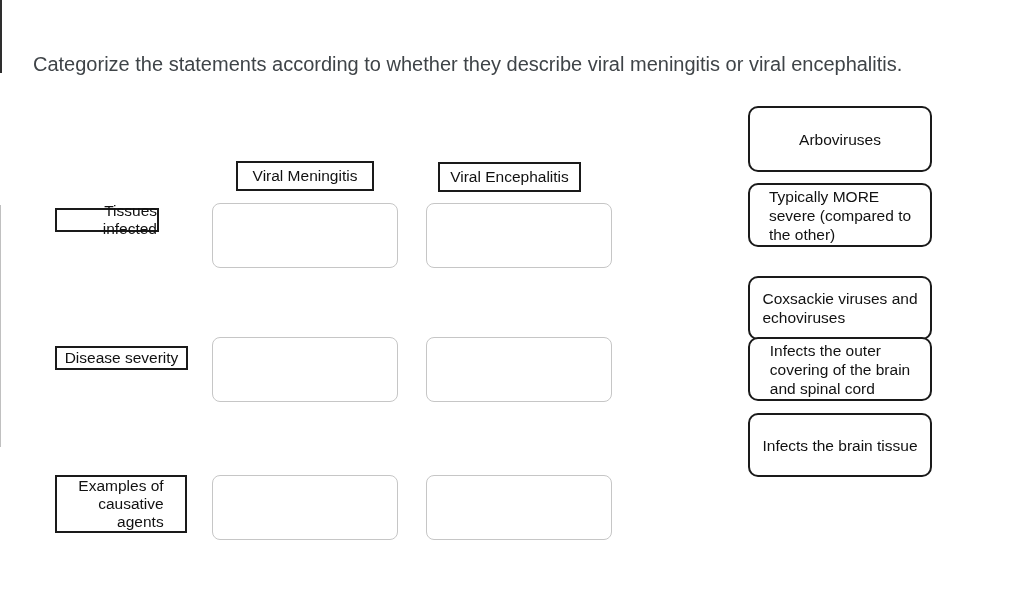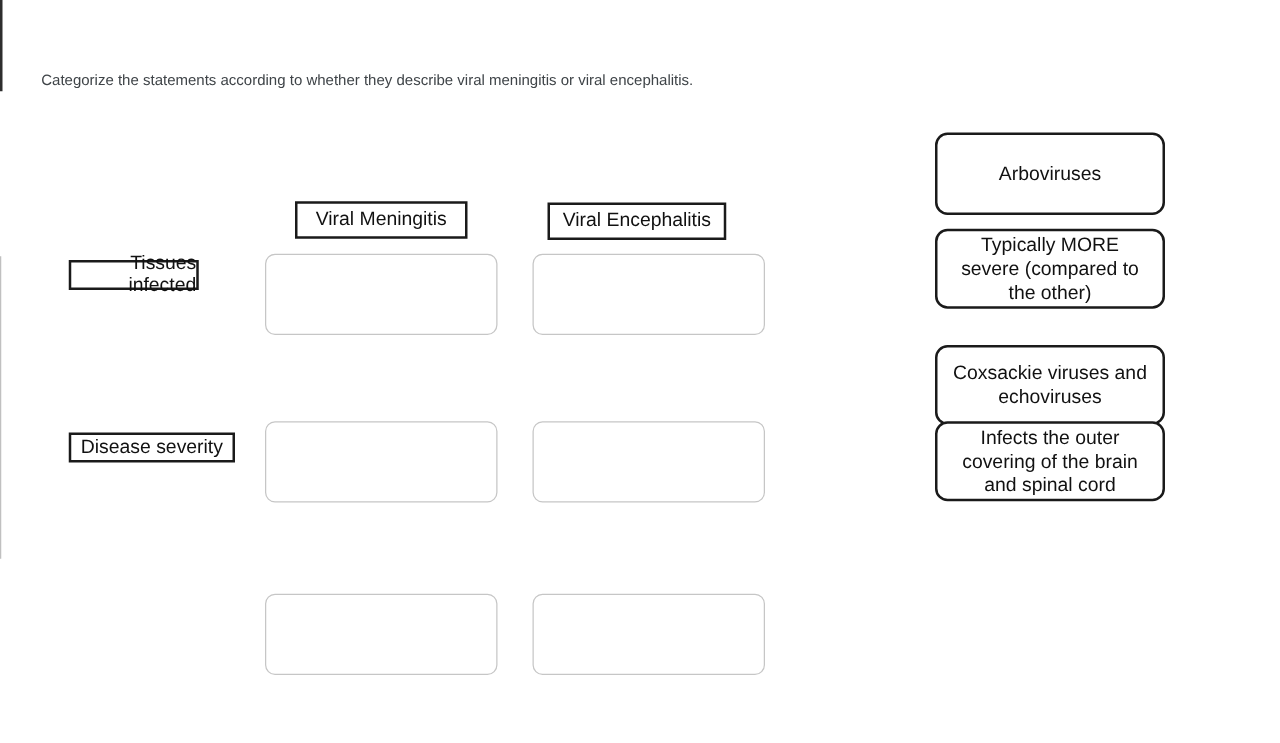--- a/index.html
+++ b/index.html
@@ -29,21 +29,21 @@
     top: 205px;
     width: 1px;
     height: 242px;
     background: #c0c0c0;
   }
   .prompt {
     position: absolute;
     left: 33px;
     top: 55px;
     margin: 0;
-    font-size: 12px;
+    font-size: 20px;
     line-height: 19px;
     color: #3f4448;
   }
   .black-box {
     position: absolute;
     box-sizing: border-box;
     border: 2px solid #1a1a1a;
     background: #ffffff;
     color: #111111;
     display: flex;
@@ -79,21 +79,21 @@
     width: 184px;
     height: 64px;
     box-sizing: border-box;
     border: 2px solid #1a1a1a;
     border-radius: 10px;
     background: #ffffff;
     color: #111111;
     display: flex;
     align-items: center;
     justify-content: center;
-    text-align: center;
+    text-align: left;
     font-size: 15.5px;
     line-height: 19px;
     white-space: pre-line;
     cursor: grab;
   }
   .card-1 { top: 106px; height: 66px; }
   .card-2 { top: 183px; }
   .card-3 { top: 276px; }
   .card-4 { top: 337px; }
   .card-5 { top: 413px; }
@@ -107,31 +107,35 @@
   <div class="edge-line dark"></div>
   <div class="edge-line light"></div>
 
   <p class="prompt">Categorize the statements according to whether they describe viral meningitis or viral encephalitis.</p>
 
   <div class="black-box col-header-1">Viral Meningitis</div>
   <div class="black-box col-header-2">Viral Encephalitis</div>
 
   <div class="black-box row-label-1">Tissues infected</div>
   <div class="black-box row-label-2">Disease severity</div>
+  <div class="black-box row-label-3">Examples of
+causative
+agents</div>
 
   <div class="drop-zone dz-r1 dz-c1"></div>
   <div class="drop-zone dz-r1 dz-c2"></div>
   <div class="drop-zone dz-r2 dz-c1"></div>
   <div class="drop-zone dz-r2 dz-c2"></div>
   <div class="drop-zone dz-r3 dz-c1"></div>
   <div class="drop-zone dz-r3 dz-c2"></div>
 
   <div class="card card-1">Arboviruses</div>
   <div class="card card-2">Typically MORE
 severe (compared to
 the other)</div>
   <div class="card card-3">Coxsackie viruses and
 echoviruses</div>
   <div class="card card-4">Infects the outer
 covering of the brain
 and spinal cord</div>
+  <div class="card card-5">Infects the brain tissue</div>
 
 </div>
 
 </body></html>

